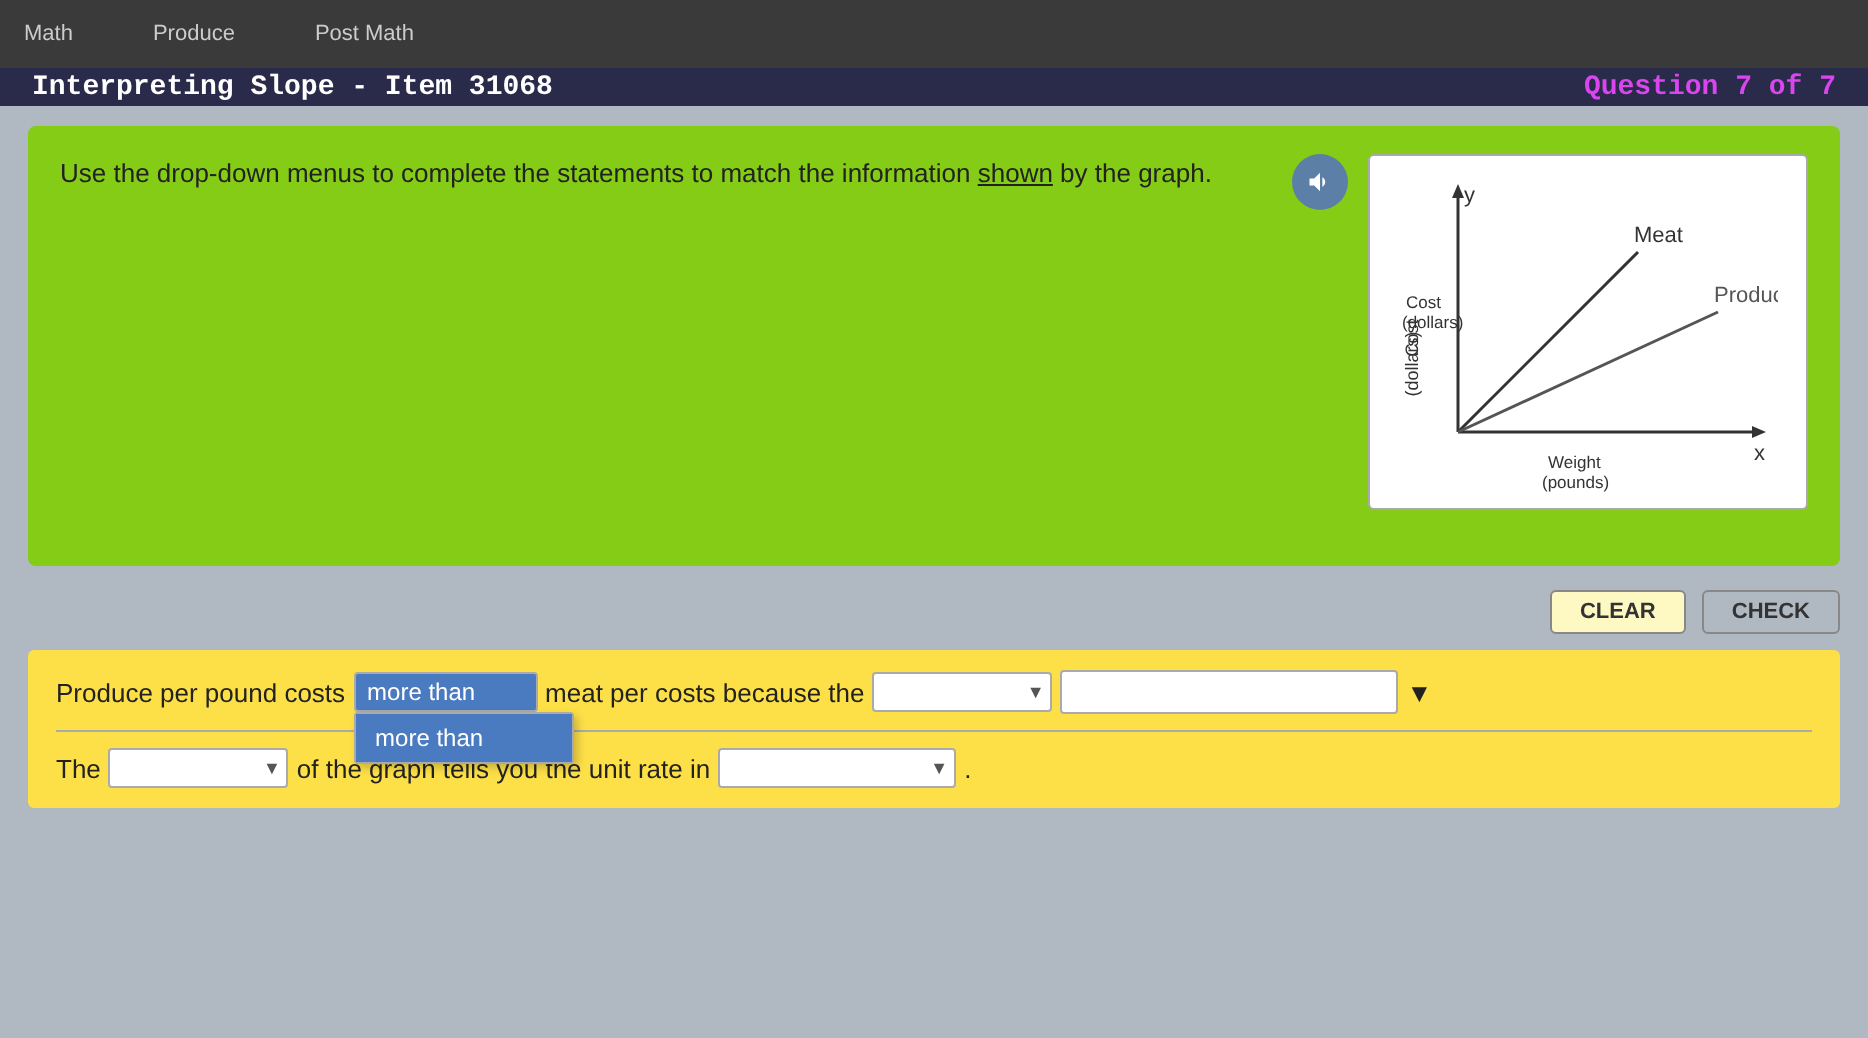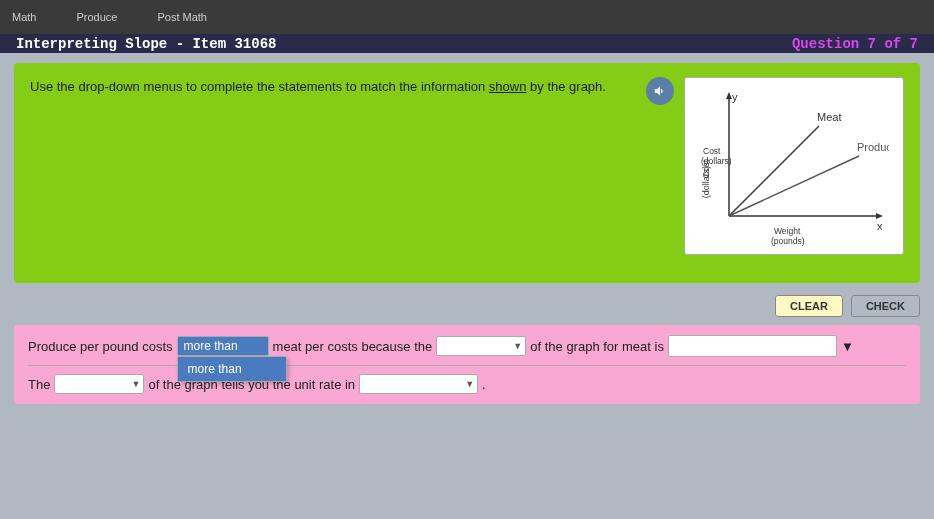--- a/index.html
+++ b/index.html
@@ -136,21 +136,21 @@
       border-radius: 3px;
       padding: 4px 14px;
       font-size: 11px;
       cursor: pointer;
       color: #333;
       font-weight: bold;
     }
 
     
     .statement-section {
-      background: #f9a8d4;
+      background: #fde047;
       border-radius: 3px;
       padding: 10px 14px;
       display: flex;
       flex-direction: column;
       gap: 6px;
     }
 
     .statement-row {
       display: flex;
       align-items: center;
@@ -322,21 +322,20 @@
 
       <div class="dropdown-wrapper">
         <select class="dropdown-select">
           <option value=""></option>
           <option>slope</option>
           <option>y-intercept</option>
         </select>
         <span class="chevron">▼</span>
       </div>
 
-      <span>of the graph for meat is</span>
       <input type="text" class="text-input" value="" style="">
       <span>▼</span>
     </div>
 
 
     <div style="height:1px; background:#aaa; margin:2px 0;"></div>
 
     <div class="statement-row">
       <span>The</span>
 

